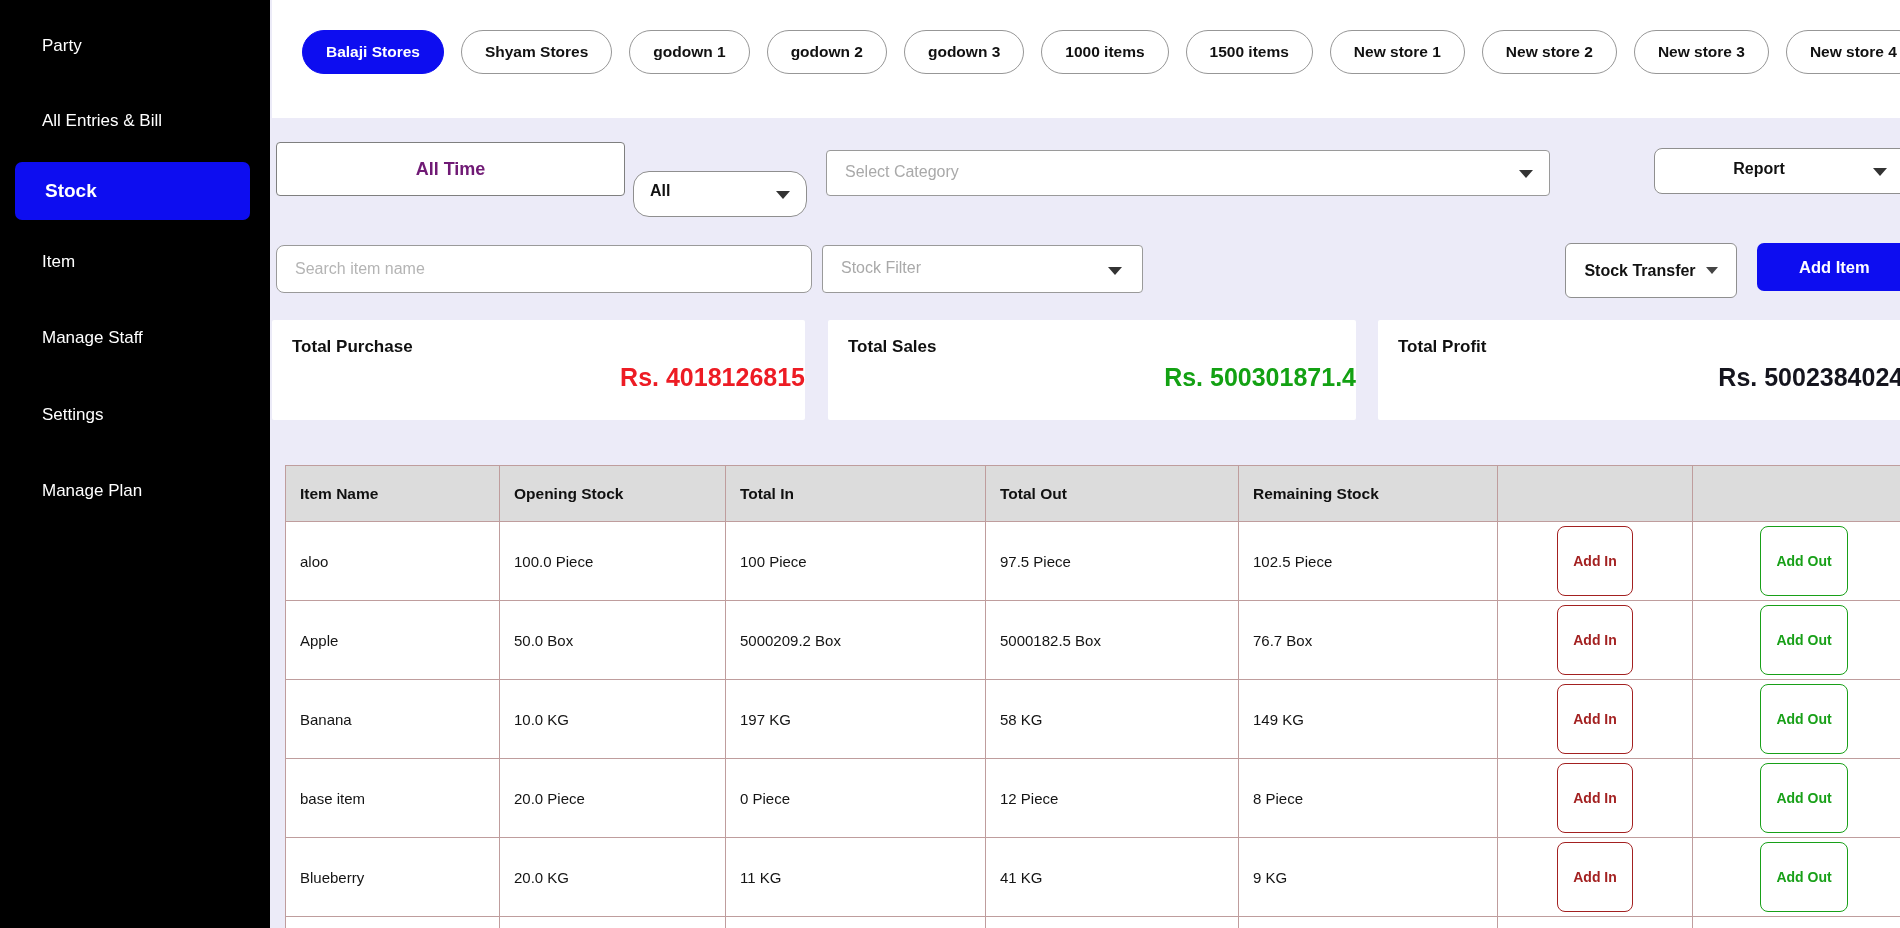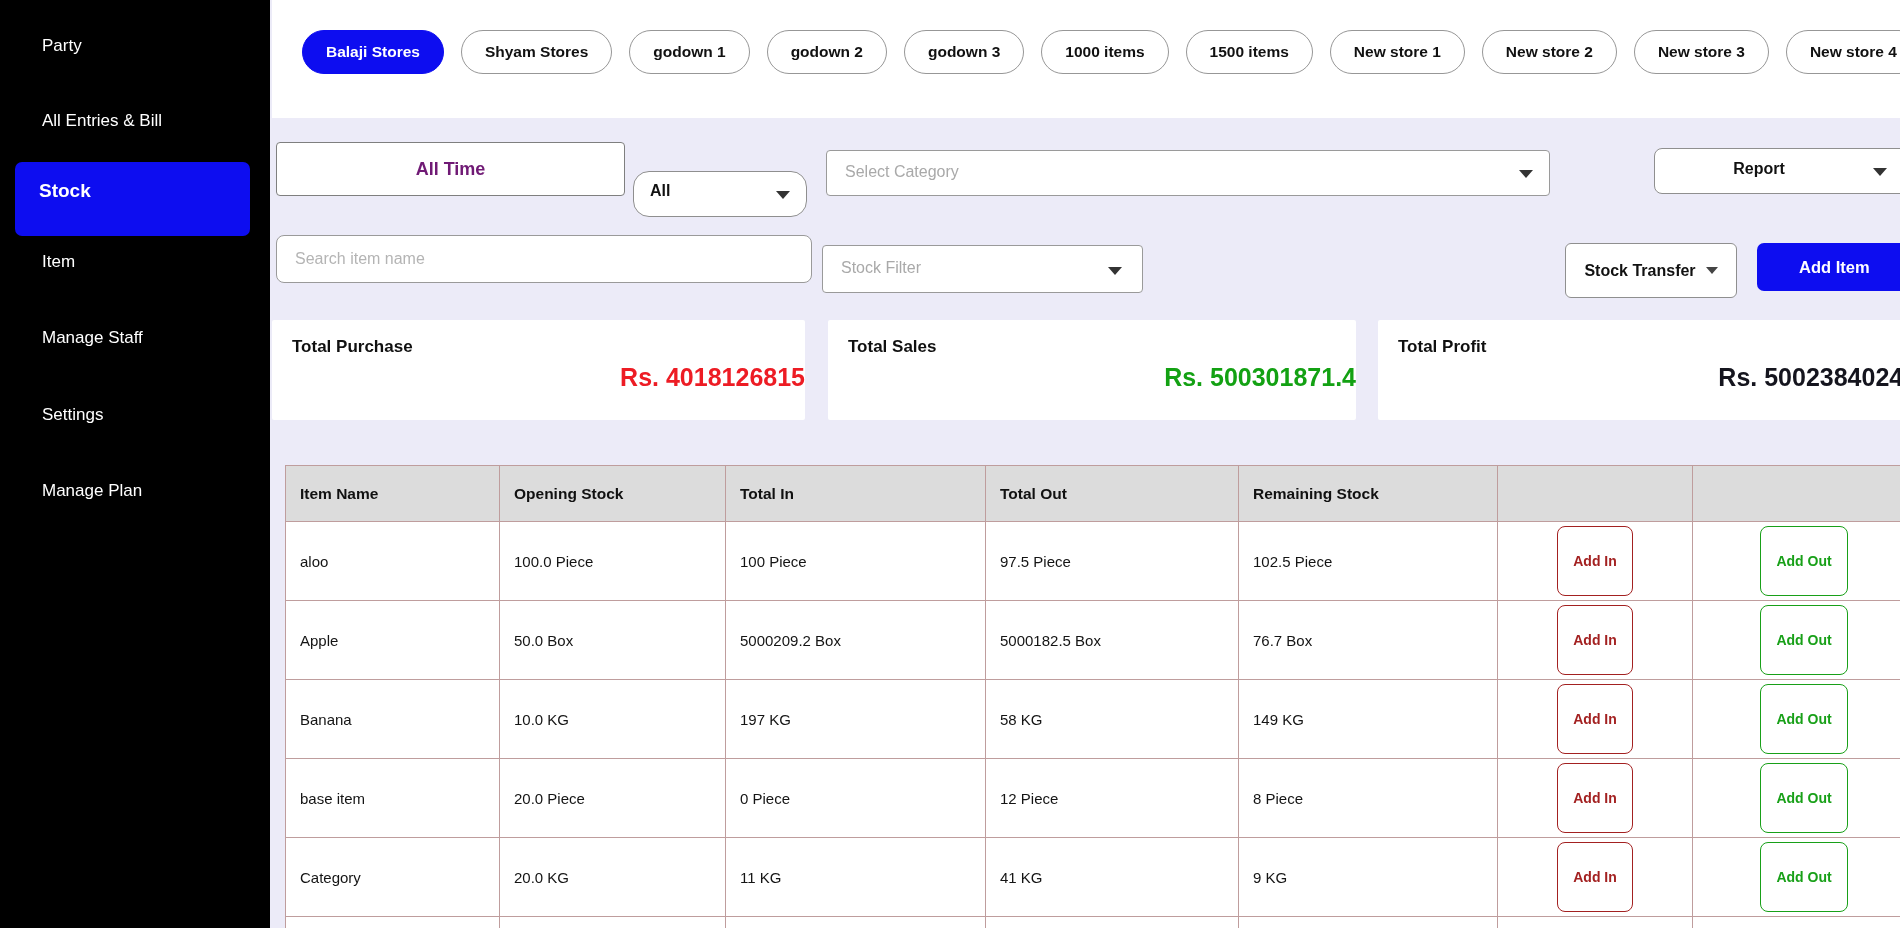--- a/index.html
+++ b/index.html
@@ -2,22 +2,22 @@
 <html><head>
 <meta charset="utf-8">
 <style>
   * { margin:0; padding:0; box-sizing:border-box; }
   body { font-family:"Liberation Sans","DejaVu Sans",sans-serif; background:#ecebf8; }
   #app { position:relative; width:1900px; height:928px; overflow:hidden; background:#ecebf8; }
 
   
   #sidebar { position:absolute; left:0; top:0; width:270px; height:928px; background:#000; z-index:5; }
   .side-item { position:absolute; left:42px; color:#fff; font-size:17px; white-space:nowrap; cursor:pointer; }
-  .side-item.active { left:15px; width:235px; height:74px; background:#0d0df0; border-radius:7px;
-                      line-height:58px; padding-left:24px; font-weight:700; font-size:19px; }
+  .side-item.active { left:15px; width:235px; height:58px; background:#0d0df0; border-radius:7px;
+                      line-height:58px; padding-left:30px; font-weight:700; font-size:19px; }
 
   
   #tabsbar { position:absolute; left:272px; top:0; width:1628px; height:118px; background:#fff; }
   #tabs { display:flex; gap:17px; margin:30px 0 0 30px; }
   .chip { height:44px; line-height:42px; padding:0 23px; border:1px solid #979797; border-radius:22px;
           background:#fff; font-size:15.5px; font-weight:700; color:#111; white-space:nowrap; cursor:pointer; }
   .chip.active { background:#0d0df0; border-color:#0d0df0; color:#fff; }
 
   
   .box { position:absolute; background:#fff; border:1px solid #8f8f8f; }
@@ -26,21 +26,21 @@
   #all-dd { left:633px; top:146px; width:174px; height:46px; border-radius:16px; cursor:pointer;margin-top:25px; }
   #all-dd .val { position:absolute; left:16px; top:10px; font-size:16px; font-weight:700; color:#111; }
   #category-dd { left:826px; top:150px; width:724px; height:46px; border-radius:4px; border-color:#9a9a9a; cursor:pointer; }
   #category-dd .ph { position:absolute; left:18px; top:12px; font-size:16px; color:#a9a9a9; }
   #report-dd { left:1654px; top:148px; width:270px; height:46px; border-radius:8px; cursor:pointer; }
   #report-dd .val { position:absolute; left:0; right:60px; top:11px; text-align:center; font-size:16px; font-weight:700; color:#111; }
   .caret { position:absolute; right:16px; top:19px; width:0; height:0;
            border-left:7px solid transparent; border-right:7px solid transparent; border-top:8px solid #333; }
 
   
-  #search-input { position:absolute; left:276px; top:235px; width:536px; height:48px; background:#fff;
+  #search-input { position:absolute; left:276px; top:245px; width:536px; height:48px; background:#fff;
                   border:1px solid #9a9a9a; border-radius:8px; padding:0 18px; font-size:16px; color:#222;
                   font-family:"Liberation Sans","DejaVu Sans",sans-serif; outline:none; }
   #search-input::placeholder { color:#b4b4b4; }
   #stockfilter-dd { left:822px; top:245px; width:321px; height:48px; border-radius:4px; border-color:#9a9a9a; cursor:pointer; }
   #stockfilter-dd .ph { position:absolute; left:18px; top:13px; font-size:16px; color:#a9a9a9; }
   #stockfilter-dd .caret { top:21px; right:20px; }
   #stock-transfer { left:1565px; top:243px; width:172px; height:55px; border-radius:6px; cursor:pointer;
                     display:flex; align-items:center; justify-content:center; gap:10px; }
   #stock-transfer .lbl { font-size:16px; font-weight:700; color:#111; }
   #stock-transfer .mini-caret { width:0; height:0; border-left:6px solid transparent; border-right:6px solid transparent;
@@ -200,21 +200,21 @@
           <tr>
             <td>base item</td>
             <td>20.0 Piece</td>
             <td>0 Piece</td>
             <td>12 Piece</td>
             <td>8 Piece</td>
             <td class="btn-cell"><span class="pill-btn add-in">Add In</span></td>
             <td class="btn-cell"><span class="pill-btn add-out">Add Out</span></td>
           </tr>
           <tr>
-            <td>Category</td>
+            <td>Blueberry</td>
             <td>20.0 KG</td>
             <td>11 KG</td>
             <td>41 KG</td>
             <td>9 KG</td>
             <td class="btn-cell"><span class="pill-btn add-in">Add In</span></td>
             <td class="btn-cell"><span class="pill-btn add-out">Add Out</span></td>
           </tr>
           <tr>
             <td></td>
             <td></td>

